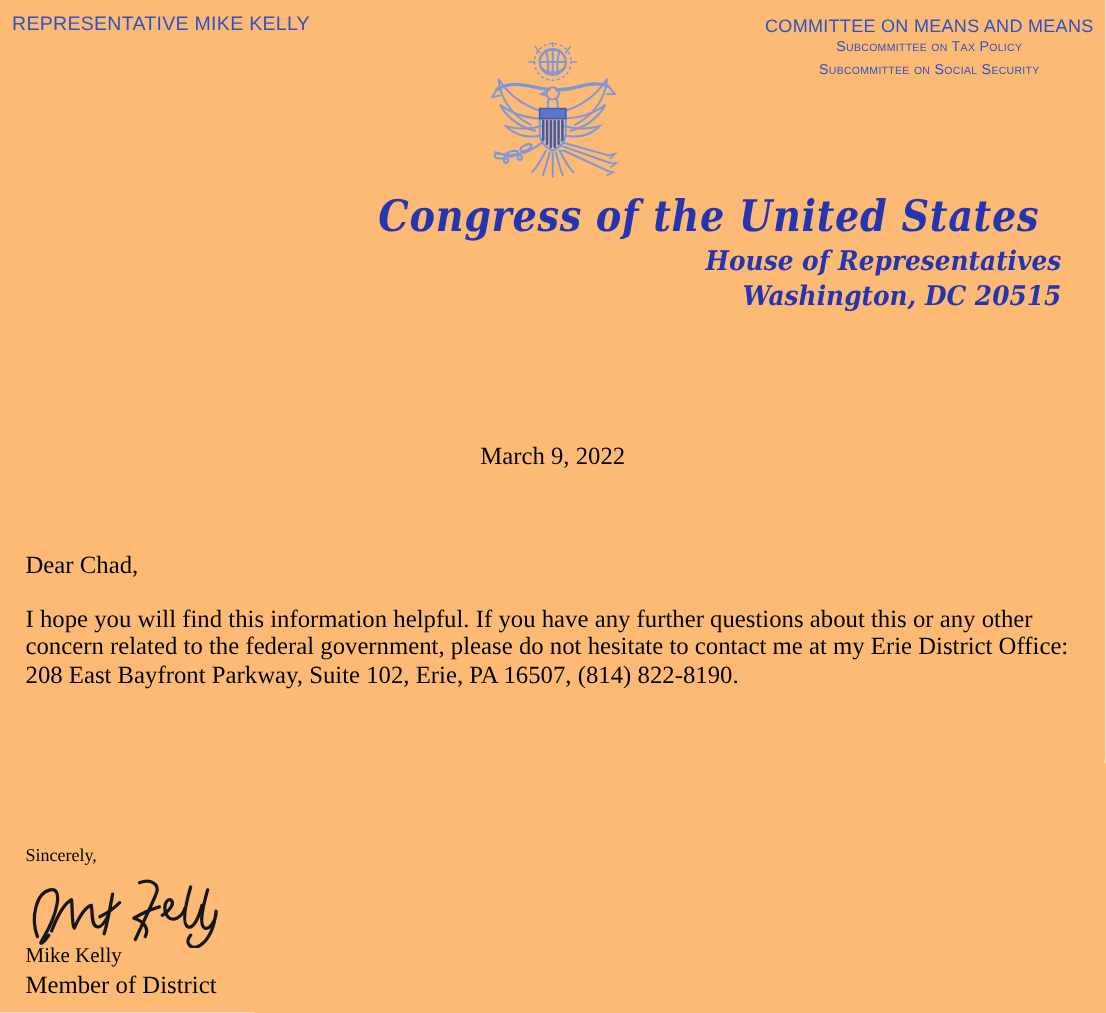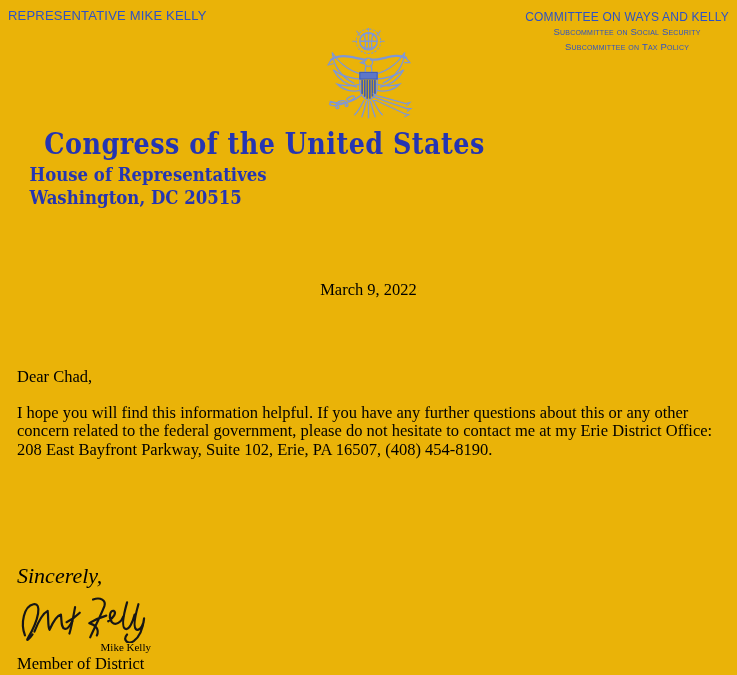--- a/index.html
+++ b/index.html
@@ -1,18 +1,18 @@
 <!DOCTYPE html>
 <html><head>
 <meta charset="utf-8">
 <style>
   * { margin:0; padding:0; box-sizing:border-box; }
   html,body { width:737px; height:675px; background:#ffffff; overflow:hidden; }
   .page {
-    position:relative; width:737px; height:675px; background:#eab308;
+    position:relative; width:737px; height:675px; background:#fdba74;
     font-family:"Liberation Serif", serif; color:#000;
   }
 
   
   .hdr-left {
     position:absolute; top:8px; left:8px; text-align:left;
     font-family:"Liberation Sans", sans-serif; color:#2d52c5;
   }
   .hdr-left .l1 { font-size:13px; letter-spacing:.2px; }
   .hdr-left .l2 { font-size:11px; font-variant:small-caps; letter-spacing:.2px; margin-top:2px; padding-left:5px; }
@@ -21,57 +21,57 @@
     font-family:"Liberation Sans", sans-serif; color:#2d52c5;
   }
   .hdr-right .c1 { font-size:12px; letter-spacing:.2px; }
   .hdr-right .sub { font-size:9.5px; font-variant:small-caps; letter-spacing:.2px; line-height:13.5px; margin-top:1px; }
 
   
   .seal-wrap { position:absolute; top:28px; left:0; width:737px; display:flex; justify-content:center; }
   .seal-wrap svg { width:97px; height:97px; }
 
   
-  .masthead { position:absolute; top:127px; left:0; width:737px; text-align:left; color:#2535b2; }
+  .masthead { position:absolute; top:127px; left:0; width:737px; text-align:right; color:#2535b2;font-style:italic; }
   .masthead .title {
     font-family:"DejaVu Serif", serif; font-weight:bold; font-size:29px;
     transform:scaleX(.88); transform-origin:center; letter-spacing:.5px;
   }
   .masthead .sub {
     font-family:"DejaVu Serif", serif; font-weight:bold; font-size:18px;
     transform:scaleX(.92); transform-origin:center; margin-top:3px;
   }
   .masthead .sub2 { margin-top:2px; }
 
   
-  .dateline { position:absolute; top:280px; left:0; width:737px; text-align:center; font-size:16.5px; }
+  .dateline { position:absolute; top:294px; left:0; width:737px; text-align:center; font-size:16.5px; }
   .body-block { position:absolute; top:368px; left:17px; width:700px; font-size:16.5px; line-height:18.5px; }
   .salutation { margin-bottom:17px; }
   .para { margin-bottom:18px; }
 
   .closing-block { position:absolute; top:563px; left:17px; }
-  .closing { font-size:22px;font-style:italic; }
+  .closing { font-size:12px; }
   .signature { margin:2px 0 0 2px; }
   .signature svg { width:132px; height:52px; display:block; }
-  .signer-name { font-size:11px; margin-top:-2px;text-align:right; }
+  .signer-name { font-size:14px; margin-top:-2px; }
   .signer-title { font-size:16.5px; margin-top:1px; }
 </style>
 </head>
 <body>
 
 <div class="page">
 
   <div class="hdr-left">
     <div class="l1">REPRESENTATIVE MIKE KELLY</div>
   </div>
 
   <div class="hdr-right">
-    <div class="c1">COMMITTEE ON WAYS AND KELLY</div>
+    <div class="c1">COMMITTEE ON MEANS AND MEANS</div>
+    <div class="sub">Subcommittee on Tax Policy</div>
     <div class="sub">Subcommittee on Social Security</div>
-    <div class="sub">Subcommittee on Tax Policy</div>
   </div>
 
   <div class="seal-wrap">
     <svg viewBox="0 0 95 95" fill="none" stroke="#7e97d8" stroke-width="1.3" stroke-linecap="round">
 
       <circle cx="47.5" cy="13" r="8.5"></circle>
       <path d="M 39.5,10 A 9 9 0 0 1 55.5,10 M 39,13 H 56 M 39.5,16.5 A 11 11 0 0 0 55.5,16.5"></path>
       <path d="M 43,5.5 C 45,12 45,16 44,21 M 47.5,4.5 V 21.5 M 52,5.5 C 50,12 50,16 51,21"></path>
       <circle cx="47.5" cy="13" r="12" stroke-dasharray="1.2 2.4" stroke-width="1"></circle>
       <path d="M 47.5,-1 V 3 M 36,3 L 39,7 M 59,3 L 56,7 M 32,13 H 36 M 59,13 H 63" stroke-width="1"></path>
@@ -113,21 +113,21 @@
   <div class="masthead">
     <div class="title">Congress of the United States</div>
     <div class="sub">House of Representatives</div>
     <div class="sub sub2">Washington, DC 20515</div>
   </div>
 
   <div class="dateline">March 9, 2022</div>
 
   <div class="body-block">
     <div class="salutation">Dear Chad,</div>
-    <div class="para">I hope you will find this information helpful.  If you have any further questions about this or any other concern related to the federal government, please do not hesitate to contact me at my Erie District Office: 208 East Bayfront Parkway, Suite 102, Erie, PA 16507, (408) 454-8190.</div>
+    <div class="para">I hope you will find this information helpful.  If you have any further questions about this or any other concern related to the federal government, please do not hesitate to contact me at my Erie District Office: 208 East Bayfront Parkway, Suite 102, Erie, PA 16507, (814) 822-8190.</div>
   </div>
 
   <div class="closing-block">
     <div class="closing">Sincerely,</div>
     <div class="signature">
       <svg viewBox="0 0 135 55" fill="none" stroke="#161616" stroke-width="2.3" stroke-linecap="round" stroke-linejoin="round">
         <path d="M 4,47 C -1,34 3,16 13,14 C 22,12 19,30 7,50 C 5,53 8,52 12,46"></path>
         <path d="M 14,43 C 19,30 24,23 28,21 C 29,29 28,38 30,41 C 34,32 38,26 42,25 C 43,32 42,39 46,40 C 49,41 52,36 54,32"></path>
         <path d="M 57,17 C 55,28 53,39 51,45 M 48,33 C 54,30 58,27 62,23"></path>
         <path d="M 76,9 C 84,6 90,10 88,16 C 85,24 78,38 73,49 M 90,26 C 83,28 77,31 72,34 C 79,36 83,41 80,47"></path>

